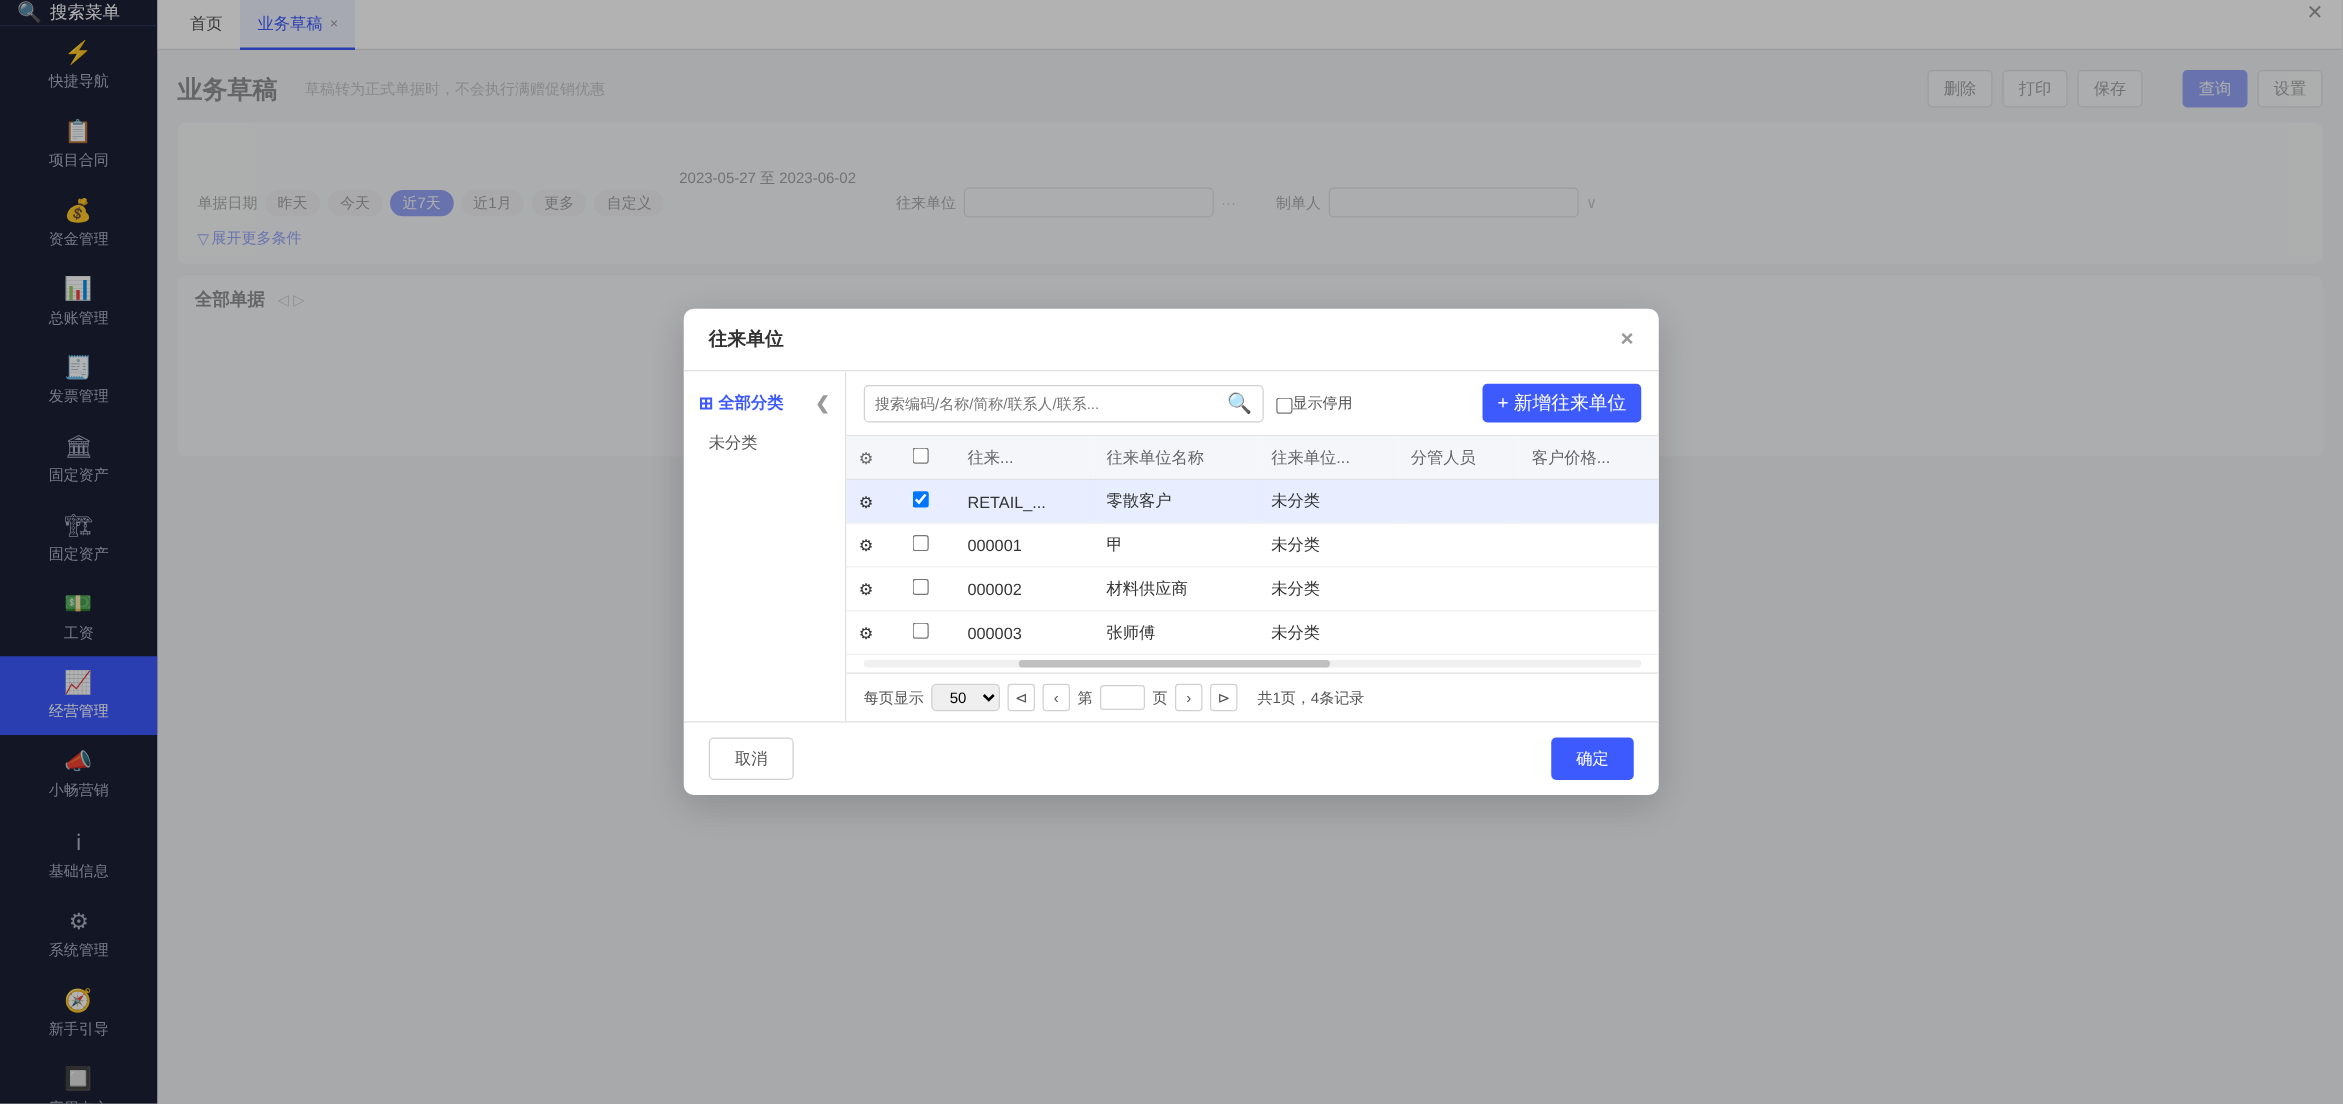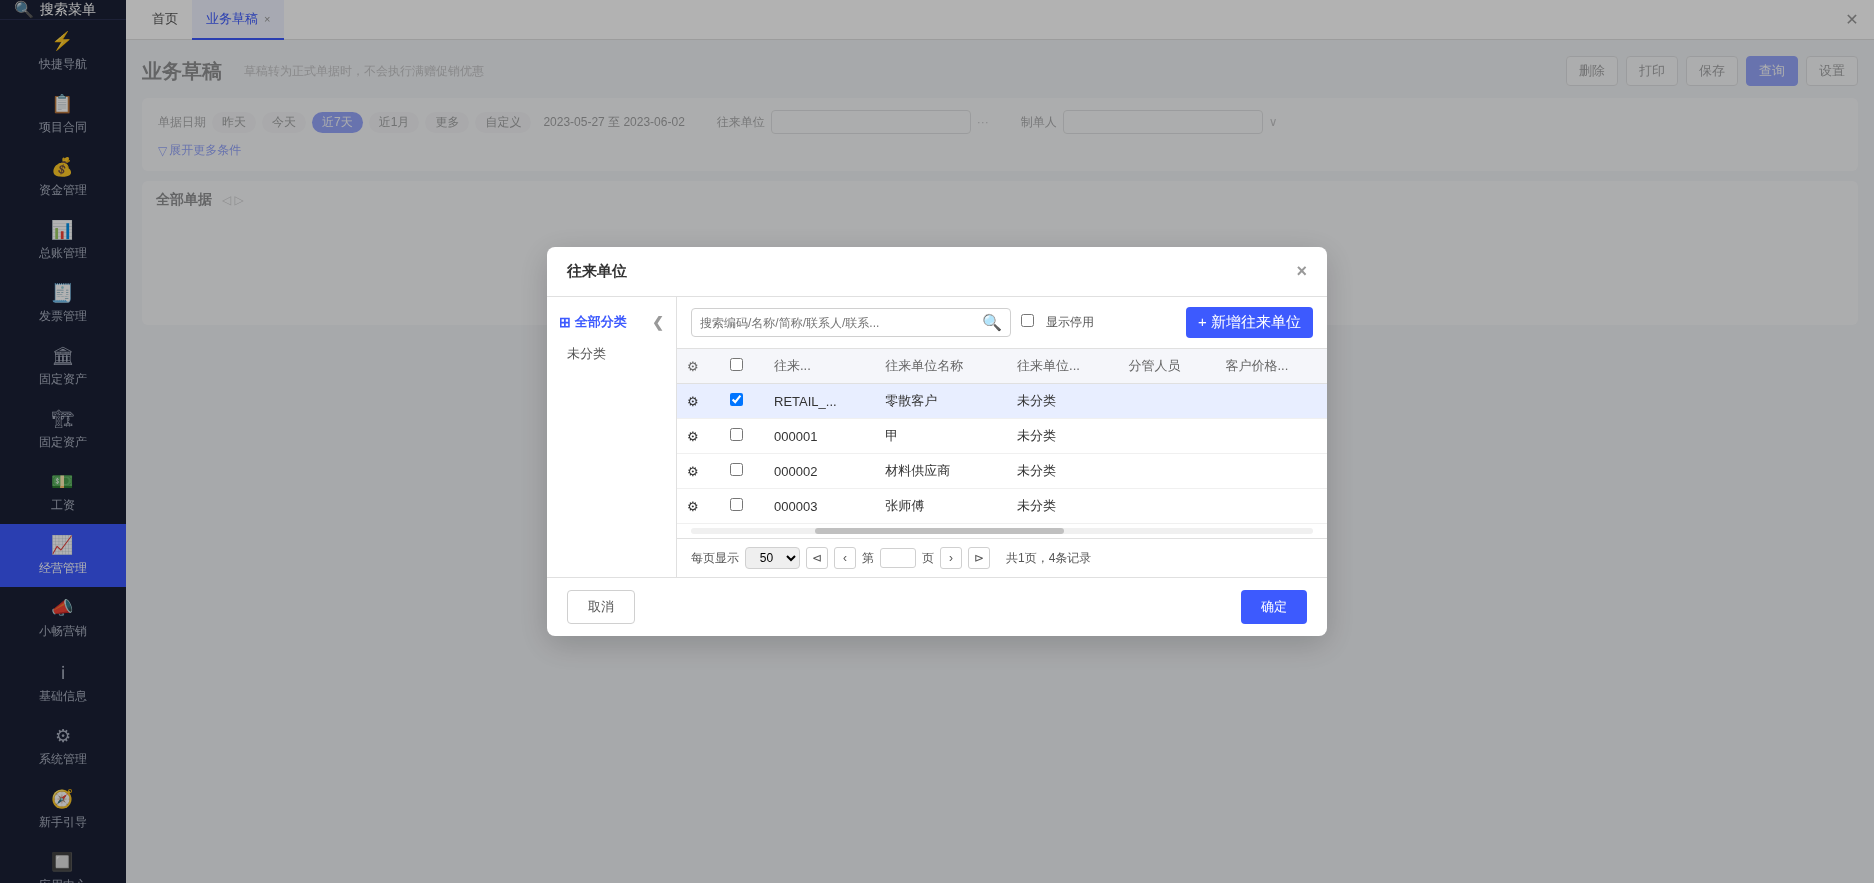--- a/index.html
+++ b/index.html
@@ -41,21 +41,21 @@
       display: flex;
       flex-direction: column;
       background: #f0f2f5;
       overflow: hidden;
     }
 
     
     .tabbar {
       background: #fff;
       display: flex;
-      align-items: center;
+      align-items: flex-start;
       height: 40px;
       border-bottom: 1px solid #e0e0e0;
       padding: 0 12px;
     }
     .tab {
       padding: 0 14px;
       height: 40px;
       display: flex;
       align-items: center;
       font-size: 13px;
@@ -88,20 +88,21 @@
       color: #555;
       cursor: pointer;
       display: flex;
       align-items: center;
       gap: 4px;
     }
     .btn-primary {
       background: #3d5afe;
       color: #fff;
       border-color: #3d5afe;
+      margin-left: 24px;
     }
     .filter-chips { display: flex; gap: 6px; }
     .chip {
       padding: 2px 10px;
       border-radius: 12px;
       font-size: 12px;
       cursor: pointer;
       background: #f5f5f5;
       color: #555;
     }
@@ -214,21 +215,21 @@
       gap: 6px;
     }
     .search-box input {
       border: none;
       outline: none;
       font-size: 12px;
       color: #15803d;
       background: transparent;
       flex: 1;
     }
-    .show-disabled { display: flex; align-items: flex-start; gap: 12px; font-size: 12px; color: #555; }
+    .show-disabled { display: flex; align-items: flex-end; gap: 0; font-size: 12px; color: #555; }
     .btn-add-partner {
       margin-left: auto;
       background: #3d5afe;
       color: #fff;
       border: none;
       border-radius: 4px;
       padding: 6px 12px;
       font-size: 15px;
       cursor: pointer;
       white-space: nowrap;
@@ -334,21 +335,21 @@
       width: 100%;
       height: 100%;
     }
     .filter-section {
       background: #fff;
       border-radius: 6px;
       padding: 12px 16px;
       margin-bottom: 10px;
     }
     .form-row { display: flex; align-items: center; gap: 12px; margin-bottom: 8px; }
-    .form-field { display: flex; align-items: center; gap: 6px; font-size: 12px; }
+    .form-field { display: flex; align-items: center; gap: 6px; font-size: 12px; margin-top: 40px; }
     .form-input {
       border: 1px solid #d0d0d0;
       border-radius: 4px;
       padding: 4px 8px;
       font-size: 12px;
       min-width: 120px;
     }
     .no-data { text-align: center; padding: 40px; color: #999; font-size: 13px; }
   </style>
 </head>

